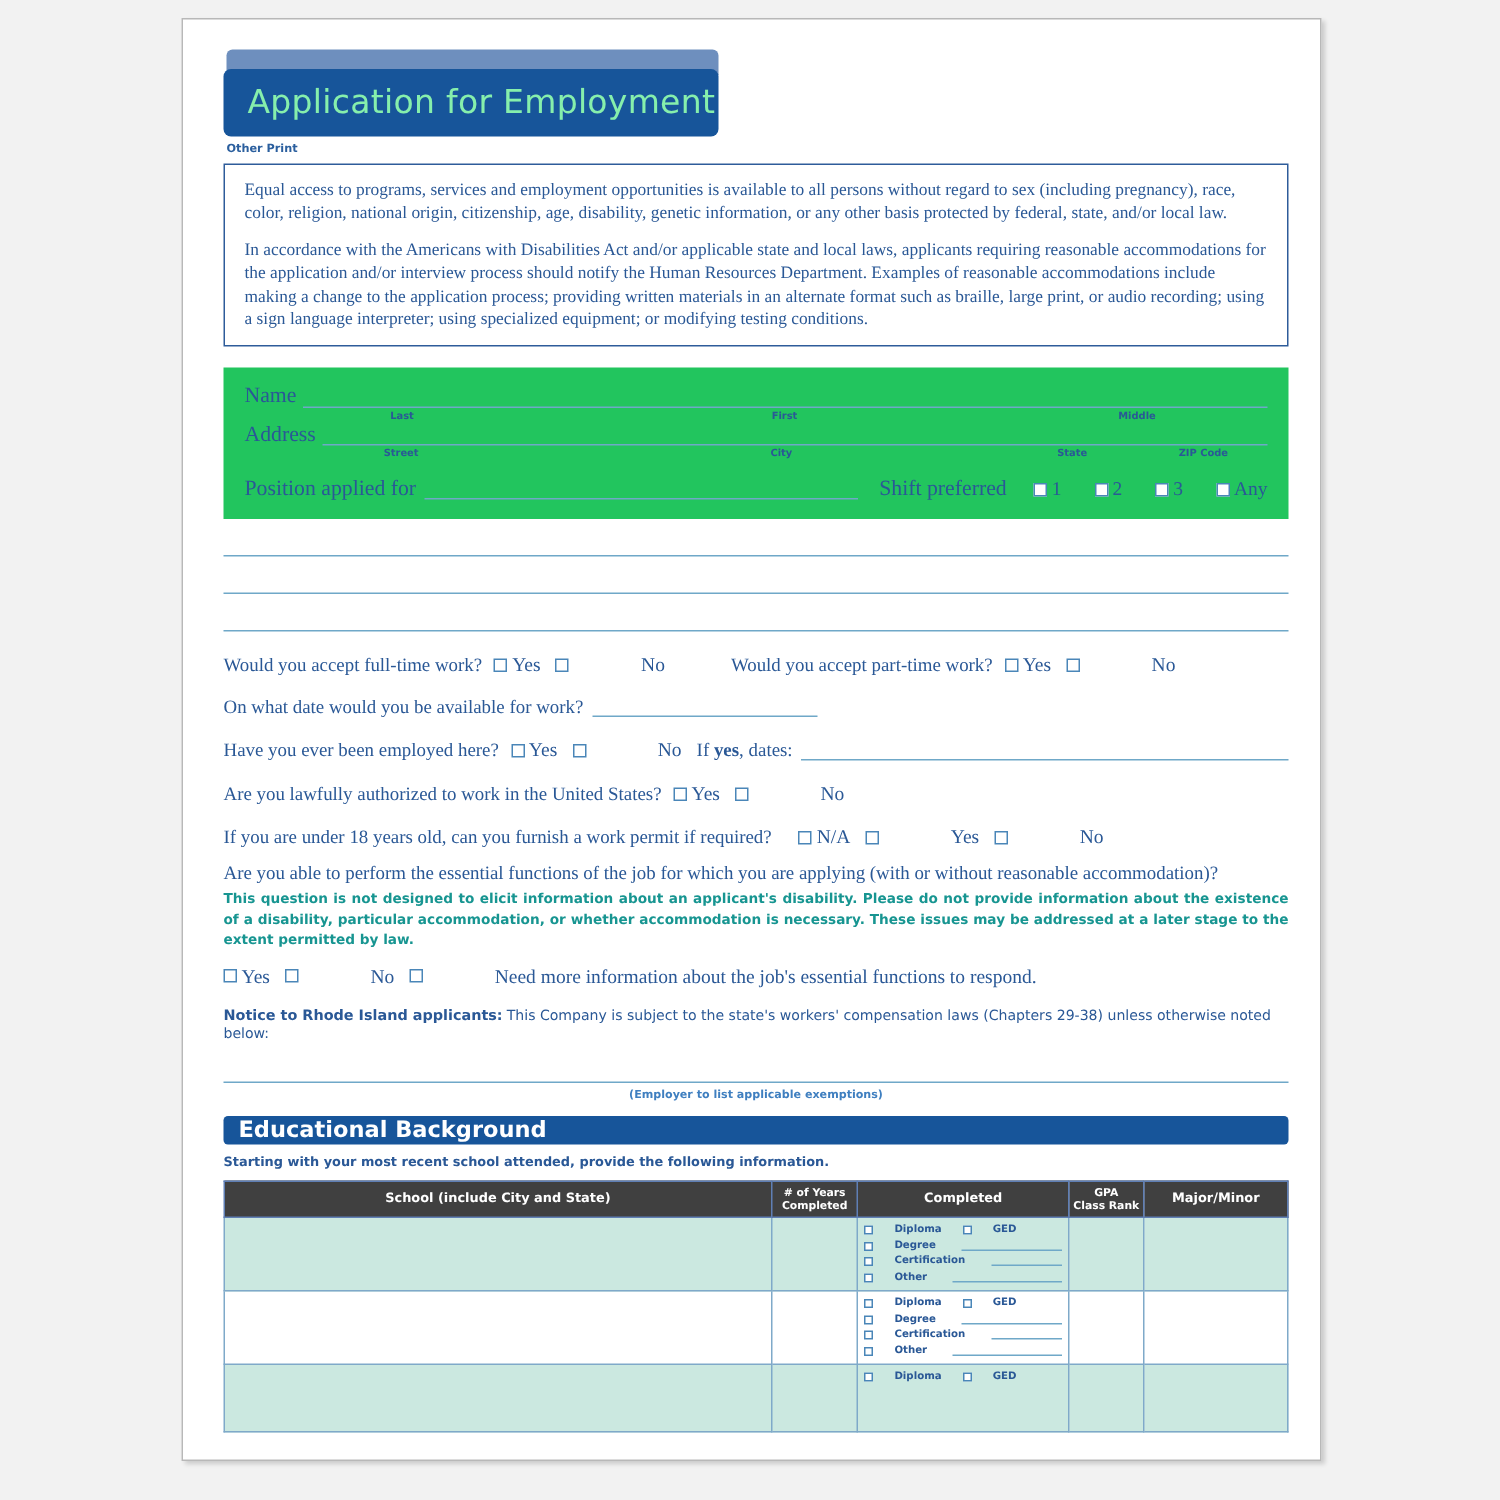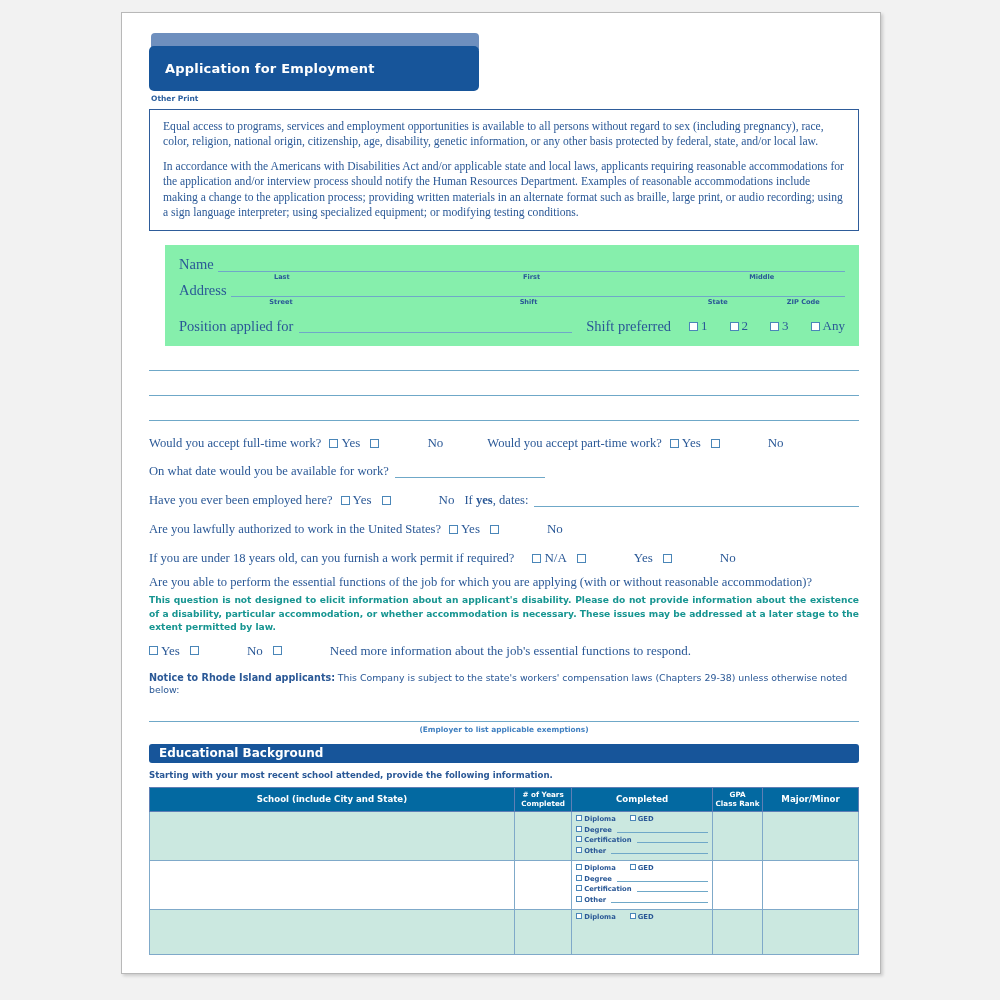--- a/index.html
+++ b/index.html
@@ -43,24 +43,24 @@
     width: 330px;
     height: 45px;
     background: #17559a;
     border-radius: 5px;
     margin-top: -4px;
     display: flex;
     align-items: center;
     padding-left: 16px;
   }
   .hdr-title {
-    color: #ffffff;
-    font-family: "DejaVu Sans", sans-serif;
-    font-size: 13px;
-    font-weight: bold;
+    color: #86efac;
+    font-family: "DejaVu Sans", sans-serif;
+    font-size: 22px;
+    font-weight: normal;
     letter-spacing: 0.2px;
   }
   .please-print {
     font-family: "DejaVu Sans", sans-serif;
     font-size: 7.5px;
     font-weight: bold;
     color: #2b5f9e;
     margin: 3px 0 0 2px;
   }
 
@@ -74,24 +74,23 @@
     margin: 0 0 9px 0;
     font-size: 11.6px;
     line-height: 1.33;
     color: #2a5896;
     text-align: left;
   }
   .notice-box p:last-child { margin-bottom: 0; }
 
   
   .teal-block {
-    background: #86efac;
+    background: #22c55e;
     margin-top: 14px;
     padding: 12px 14px 12px 14px;
-    margin-left: 16px;
   }
   .fld-row {
     display: flex;
     align-items: flex-end;
     color: #2a5896;
   }
   .fld-label {
     font-size: 14.5px;
     color: #2a5896;
     white-space: nowrap;
@@ -193,38 +192,38 @@
     border-radius: 3px;
     height: 19px;
     display: flex;
     align-items: center;
     padding-left: 10px;
     margin-top: 10px;
   }
   .edu-bar-title {
     color: #ffffff;
     font-family: "DejaVu Sans", sans-serif;
-    font-size: 12px;
+    font-size: 15px;
     font-weight: bold;
   }
   .edu-sub {
     font-family: "DejaVu Sans", sans-serif;
     font-size: 8.6px;
     font-weight: bold;
     color: #2a5896;
     margin: 7px 0 7px 0;
   }
 
   table.edu {
     width: 100%;
     border-collapse: collapse;
     table-layout: fixed;
   }
   table.edu th {
-    background: #0369a1;
+    background: #404040;
     color: #ffffff;
     font-family: "DejaVu Sans", sans-serif;
     font-size: 8.6px;
     font-weight: bold;
     padding: 3px 2px;
     border: 1px solid #5f7fb5;
     line-height: 1.2;
   }
   table.edu th.sm { font-size: 7.2px; }
   table.edu td {
@@ -234,21 +233,21 @@
     padding: 3px 4px;
   }
   tr.shade td { background: #cbe8e0; }
   .col-school { width: 350px; }
   .col-years  { width: 55px; }
   .col-comp   { width: 135px; }
   .col-gpa    { width: 48px; }
   .col-major  { width: 92px; }
 
   .comp-cell { font-family: "DejaVu Sans", sans-serif; font-size: 6.8px; font-weight: bold; color: #2a5896; }
-  .comp-line { display: flex; align-items: flex-start; gap: 2px; margin-bottom: 2.5px; }
+  .comp-line { display: flex; align-items: flex-end; gap: 14px; margin-bottom: 2.5px; }
   .cb-s { display:inline-block; width:6px; height:6px; border:1px solid #4a86b8; background:#fff; flex:0 0 auto; }
   .comp-rule { flex: 1; border-bottom: 1px solid #6fa8c8; height: 7px; margin-left: 3px; }
   .comp-top { display: flex; gap: 14px; margin-bottom: 2.5px; }
   .comp-top .comp-line { margin-bottom: 0; }
 </style>
 </head>
 <body>
 
 <div class="page">
   <div class="sheet">
@@ -277,21 +276,21 @@
         <span class="s-first">First</span>
         <span class="s-middle">Middle</span>
       </div>
 
       <div class="fld-row">
         <span class="fld-label">Address</span>
         <span class="rule"></span>
       </div>
       <div class="sub-row">
         <span class="s-street">Street</span>
-        <span class="s-city">Shift</span>
+        <span class="s-city">City</span>
         <span class="s-state">State</span>
         <span class="s-zip">ZIP Code</span>
       </div>
 
 
       <div class="fld-row pos-row">
         <span class="fld-label">Position applied for</span>
         <span class="pos-rule"></span>
         <span class="fld-label shift-lbl">Shift preferred</span>
         <span class="shift-opts">

